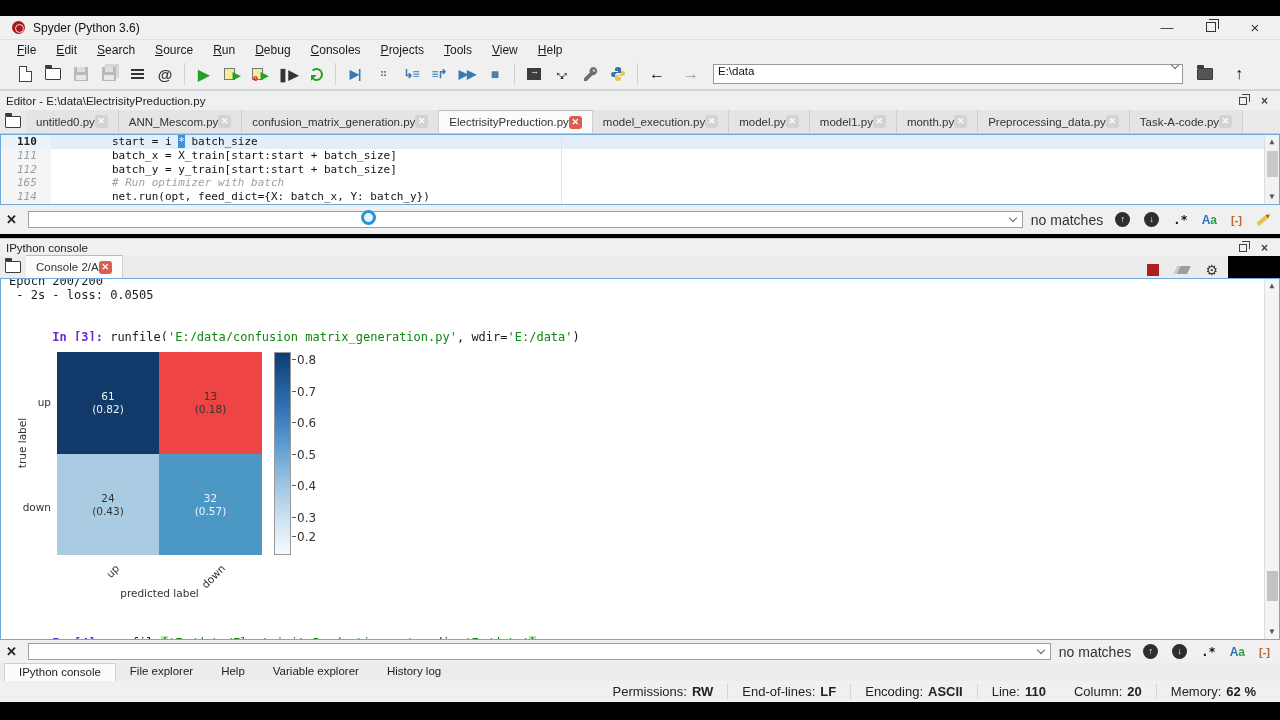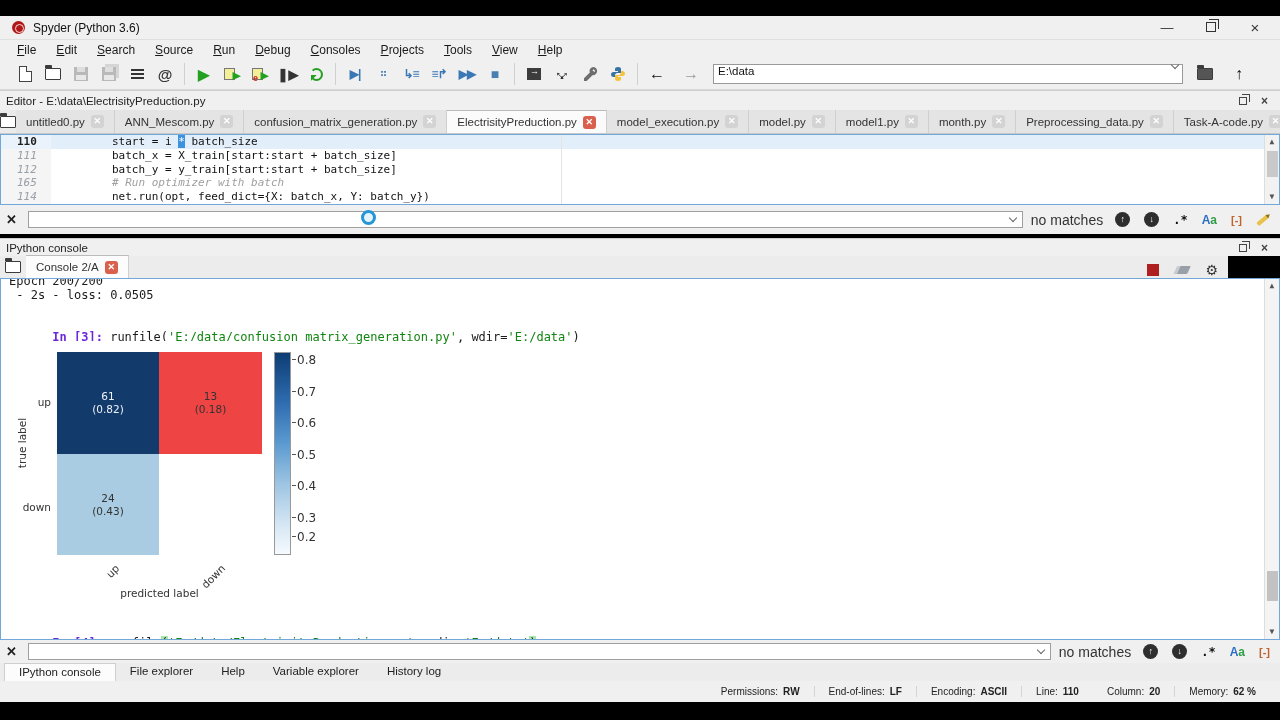--- a/index.html
+++ b/index.html
@@ -65,21 +65,21 @@
 
   
   .editor-header { position:absolute; left:0; top:90px; width:1280px; height:20px; background:#f0f0f0; border-top:1px solid #cfcfcf; display:flex; align-items:center; padding:0 6px; font-size:11.5px; color:#222; }
   .pane-controls { margin-left:auto; display:flex; gap:14px; align-items:center; padding-right:6px; color:#444; }
   .pc-float { display:inline-block; width:8px; height:8px; border:1.3px solid #444; position:relative; }
   .pc-float:before { content:""; position:absolute; left:2px; top:-4px; width:7px; height:7px; border:1.3px solid #444; border-left:none; border-bottom:none; }
   .pc-close { font-size:12px; font-weight:bold; }
 
   .tabbar { position:absolute; left:0; top:110px; width:1280px; height:24px; background:#eaeaea; display:flex; align-items:flex-end; border-bottom:1px solid #c8c8c8; }
   .tab-browse { width:26px; height:23px; display:flex; align-items:center; justify-content:center; }
-  .tab { display:flex; align-items:center; gap:6px; height:23px; padding:0 10px; font-size:11.5px; color:#333; background:#e4e4e4; border-right:1px solid #cfcfcf; white-space:nowrap; }
+  .tab { display:flex; align-items:center; height:23px; padding:0 10px; font-size:11.5px; color:#333; background:#e4e4e4; border-right:1px solid #cfcfcf; white-space:nowrap; }
   .tab.active { background:#fbfbfb; border-top:1px solid #bbb; font-weight:normal; }
   .tab-x { width:13px; height:13px; border-radius:3px; background:#d3d3d3; color:#fff; font-size:9px; line-height:13px; text-align:center; font-weight:bold; }
   .tab-x.red { background:#d9604c; }
 
   .editor-body { position:absolute; left:0; top:134px; width:1280px; height:71px; background:#fff; border:1px solid #72a7d9; font-family:"DejaVu Sans Mono", monospace; font-size:11px; }
   .code-row { display:flex; height:13.8px; line-height:13.8px; white-space:pre; }
   .code-row.current { background:#e2eefa; }
   .gutter { width:50px; text-align:left; padding-left:16px; color:#9aa0a8; font-style:italic; background:#f5f5f5; flex:none; }
   .code-row.current .gutter { font-style:normal; font-weight:bold; color:#222; background:#eaf2fb; }
   .code-text { padding-left:8px; color:#111; }
@@ -139,21 +139,21 @@
   .colorbar { position:absolute; left:269px; top:11px; width:17px; height:203px; border:1px solid #999; background:linear-gradient(to bottom,#0d3d74 0%,#2f6db1 25%,#5b9ad0 45%,#9dc4e2 65%,#d4e6f3 85%,#f5fafe 100%); }
   .cb-tick { position:absolute; left:292px; width:30px; font-size:12px; color:#333; }
   .cb-tick:before { content:""; position:absolute; left:-5px; top:6px; width:4px; height:1px; background:#555; }
 
   
   .bottom-findbar { top:640px; height:23px; }
   .bottom-tabs { position:absolute; left:0; top:663px; width:1280px; height:18px; background:#ececec; display:flex; align-items:flex-end; padding-left:4px; }
   .btab { height:18px; padding:2px 14px; font-size:11.5px; color:#222; }
   .btab.active { background:#fcfcfc; border:1px solid #cfcfcf; border-bottom:none; }
   .statusbar { position:absolute; left:0; top:681px; width:1280px; height:21px; background:#f0f0f0; display:flex; align-items:center; justify-content:flex-end; gap:0; padding-right:10px; }
-  .status-item { display:flex; gap:5px; padding:0 14px; font-size:10px; color:#222; border-left:1px solid #d5d5d5; }
+  .status-item { display:flex; gap:5px; padding:0 14px; font-size:13px; color:#222; border-left:1px solid #d5d5d5; }
   .status-item b { font-weight:bold; }
 </style>
 </head>
 <body>
 
 <div class="screen">
   <div class="bar-black-top"></div>
 
   <div class="titlebar">
     <div class="app-icon"></div>
@@ -408,20 +408,24 @@
             <span>(0.82)</span>
         </div>
         <div class="cell" style="background-color: #ef4444; color: rgb(51, 51, 51); justify-content: center;">
           <span>13</span>
             <span>(0.18)</span>
         </div>
         <div class="cell" style="background-color: rgb(169, 204, 226); color: rgb(51, 51, 51);">
           <span>24</span>
             <span>(0.43)</span>
         </div>
+        <div class="cell" style="background-color: rgb(76, 152, 197); color: rgb(238, 243, 248);">
+          <span>32</span>
+            <span>(0.57)</span>
+        </div>
       </div>
       <div class="colorbar"></div>
       <div class="cb-tick" style="top:12px;">0.8</div>
       <div class="cb-tick" style="top:44px;">0.7</div>
       <div class="cb-tick" style="top:75px;">0.6</div>
       <div class="cb-tick" style="top:107px;">0.5</div>
       <div class="cb-tick" style="top:138px;">0.4</div>
       <div class="cb-tick" style="top:170px;">0.3</div>
       <div class="cb-tick" style="top:189px;">0.2</div>
       <div class="xtick xtick-up">up</div>

